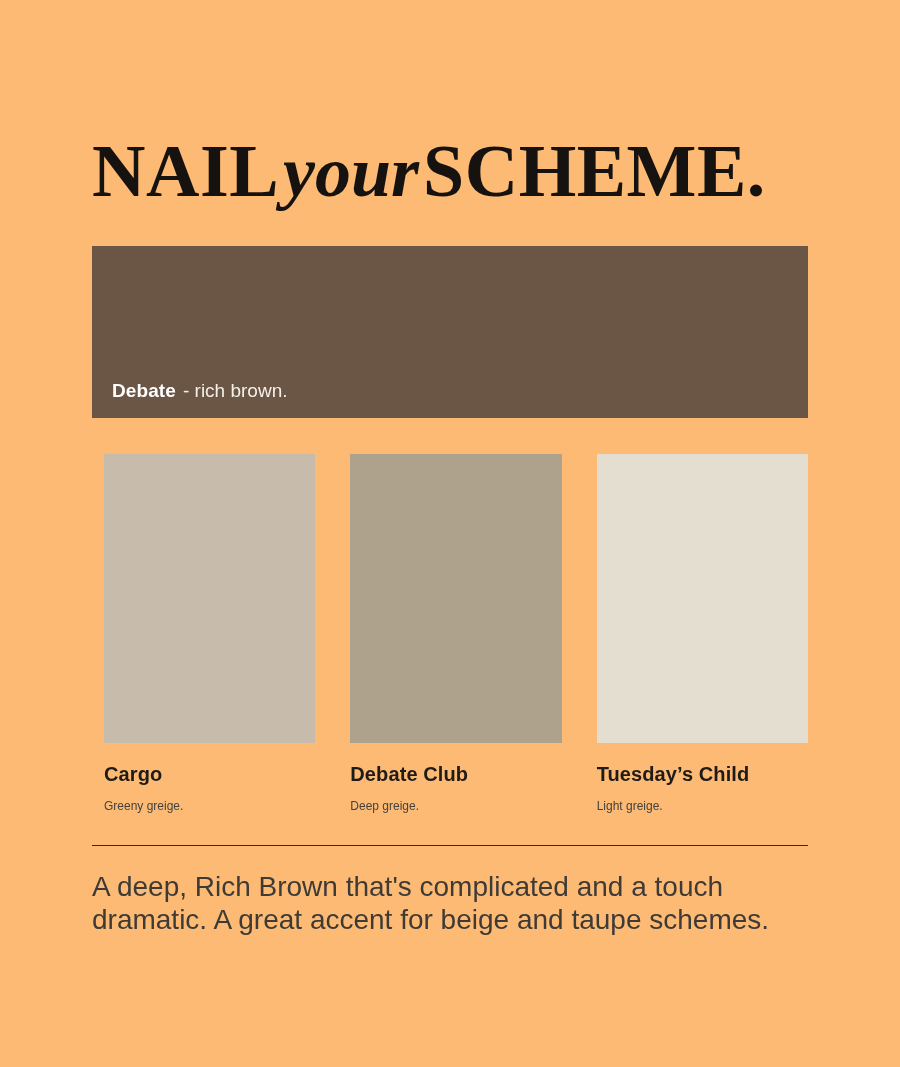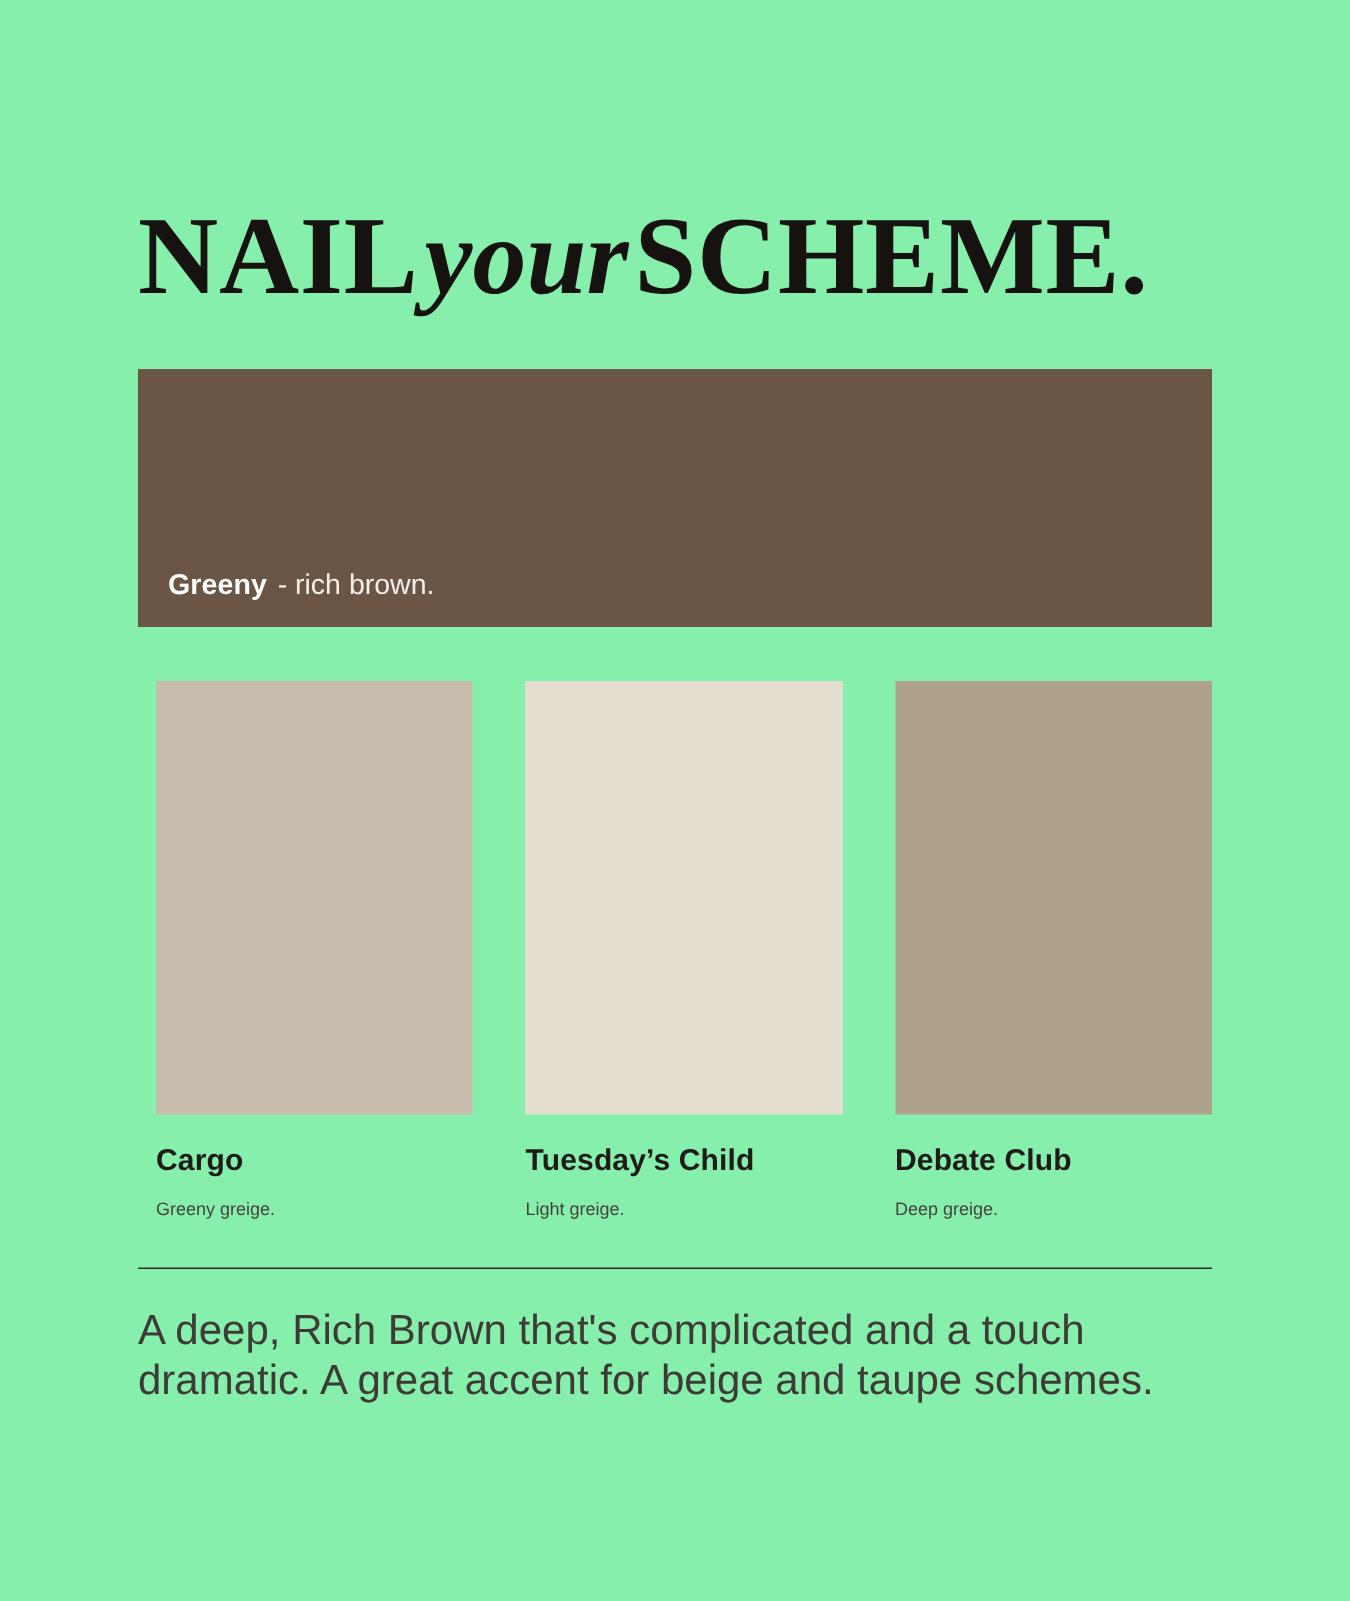--- a/index.html
+++ b/index.html
@@ -121,50 +121,50 @@
     top: 870px;
     width: 690px;
     font-size: 28px;
     line-height: 33px;
     color: #3E3B37;
   }
 </style>
 </head>
 <body style="background: rgb(247, 245, 240);">
 
-<div class="page" style="background: #86efac;">
+<div class="page" style="background: #fdba74;">
 
   <h1 class="title">
     <span>NAIL</span><span class="word-italic">your</span><span>SCHEME.</span>
   </h1>
 
   <div class="hero" style="background: rgb(107, 86, 69);">
     <div class="hero-label">
-      <span class="hero-name">Greeny</span><span class="hero-desc">- rich brown.</span>
+      <span class="hero-name">Debate</span><span class="hero-desc">- rich brown.</span>
     </div>
   </div>
 
   <div class="swatch-row">
 
     <div class="swatch-col">
       <div class="swatch-chip" style="background:#C7BCAC"></div>
       <div class="swatch-name">Cargo</div>
       <div class="swatch-desc">Greeny greige.</div>
     </div>
 
     <div class="swatch-col">
+      <div class="swatch-chip" style="background:#AFA28D"></div>
+      <div class="swatch-name">Debate Club</div>
+      <div class="swatch-desc">Deep greige.</div>
+    </div>
+
+    <div class="swatch-col">
       <div class="swatch-chip" style="background:#E4DED1"></div>
       <div class="swatch-name">Tuesday’s Child</div>
       <div class="swatch-desc">Light greige.</div>
-    </div>
-
-    <div class="swatch-col">
-      <div class="swatch-chip" style="background:#AFA28D"></div>
-      <div class="swatch-name">Debate Club</div>
-      <div class="swatch-desc">Deep greige.</div>
     </div>
 
   </div>
 
   <div class="divider"></div>
 
   <p class="note">A deep, Rich Brown that's complicated and a touch dramatic. A great accent for beige and taupe schemes.</p>
 
 </div>
 

